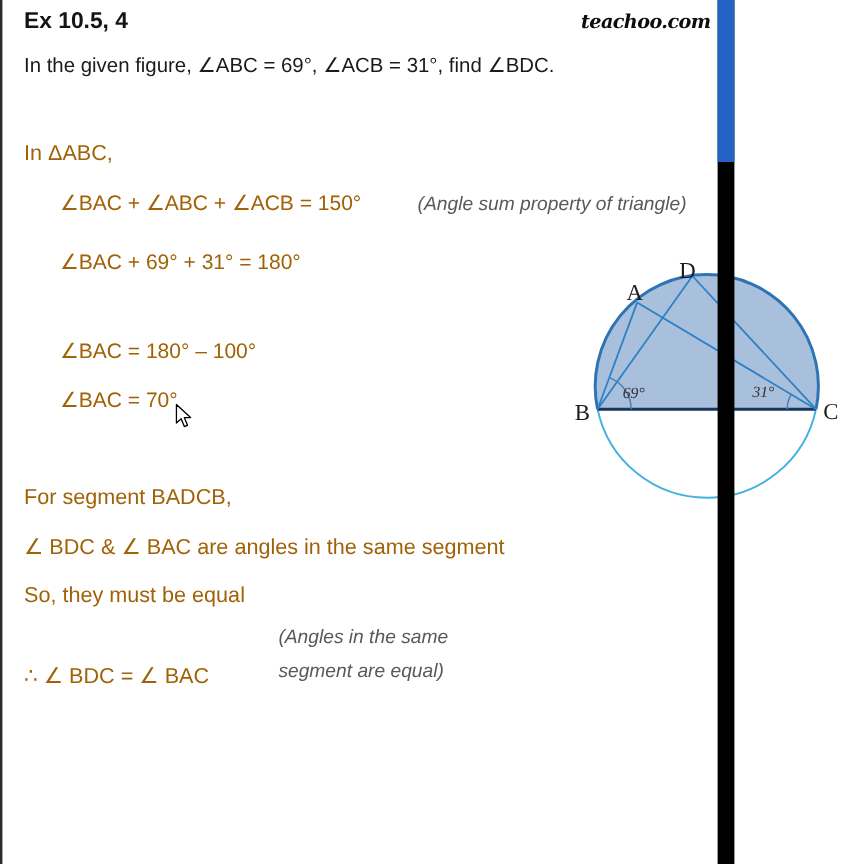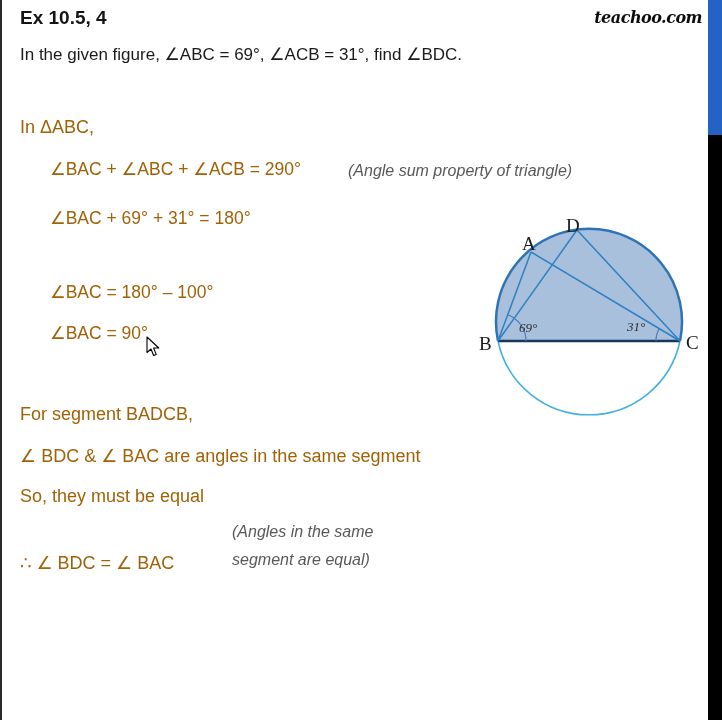--- a/index.html
+++ b/index.html
@@ -1,20 +1,20 @@
 <!DOCTYPE html>
 <html><head>
 <meta charset="utf-8">
 <style>
   html,body{margin:0;padding:0;}
   body{
     width:722px;height:720px;position:relative;background:#ffffff;
     font-family:"Liberation Sans", sans-serif;overflow:hidden;
   }
-  .page{position:absolute;left:0;top:0;width:722px;height:720px;background:#fff;}
+  .page{position:absolute;left:0;top:0;width:612px;height:720px;background:#fff;}
   .left-edge{position:absolute;left:0;top:0;width:2px;height:720px;background:#2a2a2a;}
   .sidebar{position:absolute;right:0;top:0;width:14px;height:720px;background:#000;}
   .scroll-thumb{position:absolute;right:0;top:0;width:14px;height:135px;background:#2463c4;}
   .hdr-title{position:absolute;left:20px;top:7px;font-size:19px;font-weight:bold;color:#141414;}
   .brand{position:absolute;right:20px;top:8px;font-size:16px;font-weight:bold;font-style:italic;
          font-family:"DejaVu Serif", serif;color:#0d0d0d;letter-spacing:-0.5px;}
   .problem{position:absolute;left:20px;top:44px;font-size:17px;color:#1b1b1b;}
   .blue{color:#a16207;}
   .line{position:absolute;font-size:17.5px;white-space:nowrap;}
   .note{position:absolute;font-size:16px;font-style:italic;color:#595959;white-space:nowrap;}
@@ -28,26 +28,26 @@
 
 <div class="page">
 
   <div class="hdr-title">Ex 10.5, 4</div>
   <div class="brand">teachoo.com</div>
 
   <div class="problem">In the given figure, ∠ABC = 69°, ∠ACB = 31°, find ∠BDC.</div>
 
   <div class="line blue" style="left:20px;top:117px;font-size:18px;">In ΔABC,</div>
 
-  <div class="line blue" style="left:50px;top:159px;">∠BAC + ∠ABC + ∠ACB = 290°</div>
+  <div class="line blue" style="left:50px;top:159px;">∠BAC + ∠ABC + ∠ACB = 150°</div>
   <div class="note" style="left:348px;top:162px;">(Angle sum property of triangle)</div>
 
   <div class="line blue" style="left:50px;top:208px;">∠BAC + 69° + 31° = 180°</div>
   <div class="line blue" style="left:50px;top:282px;">∠BAC = 180° – 100°</div>
-  <div class="line blue" style="left:50px;top:323px;">∠BAC = 90°</div>
+  <div class="line blue" style="left:50px;top:323px;">∠BAC = 70°</div>
 
   <div class="line blue" style="left:20px;top:404px;font-size:18px;">For segment BADCB,</div>
   <div class="line blue" style="left:20px;top:445px;font-size:18px;">∠ BDC &amp; ∠ BAC are angles in the same segment</div>
   <div class="line blue" style="left:20px;top:486px;font-size:18px;">So, they must be equal</div>
   <div class="line blue" style="left:20px;top:532px;font-size:18px;margin-top:20px;">∴ ∠ BDC = ∠ BAC</div>
   <div class="note" style="left:232px;top:523px;">(Angles in the same</div>
   <div class="note" style="left:232px;top:551px;">segment are equal)</div>
 
   <svg class="figure" viewBox="0 0 250 230">
 

